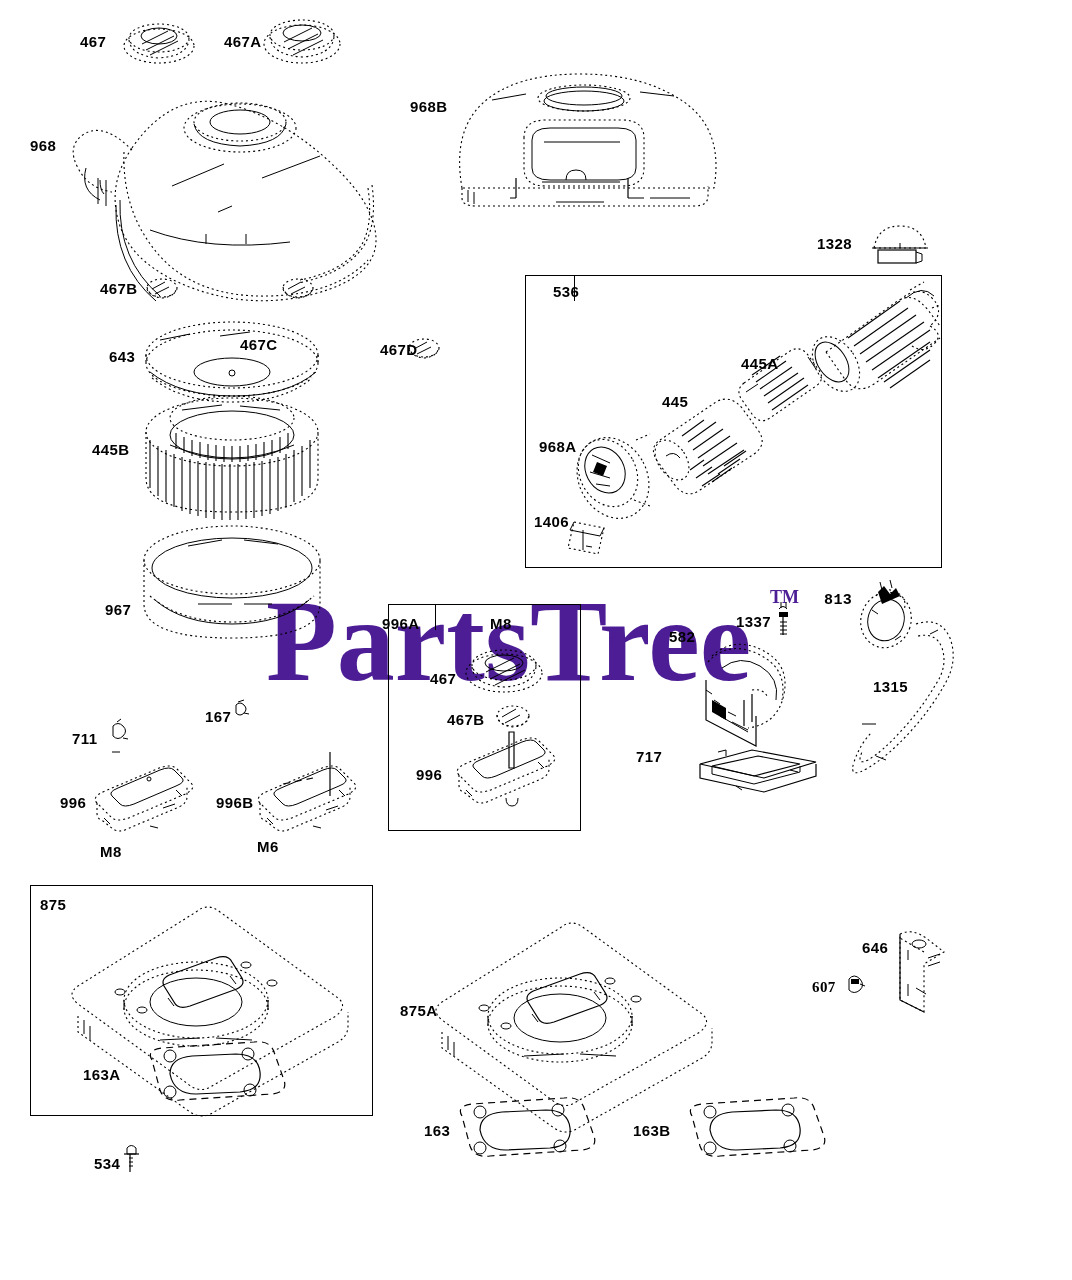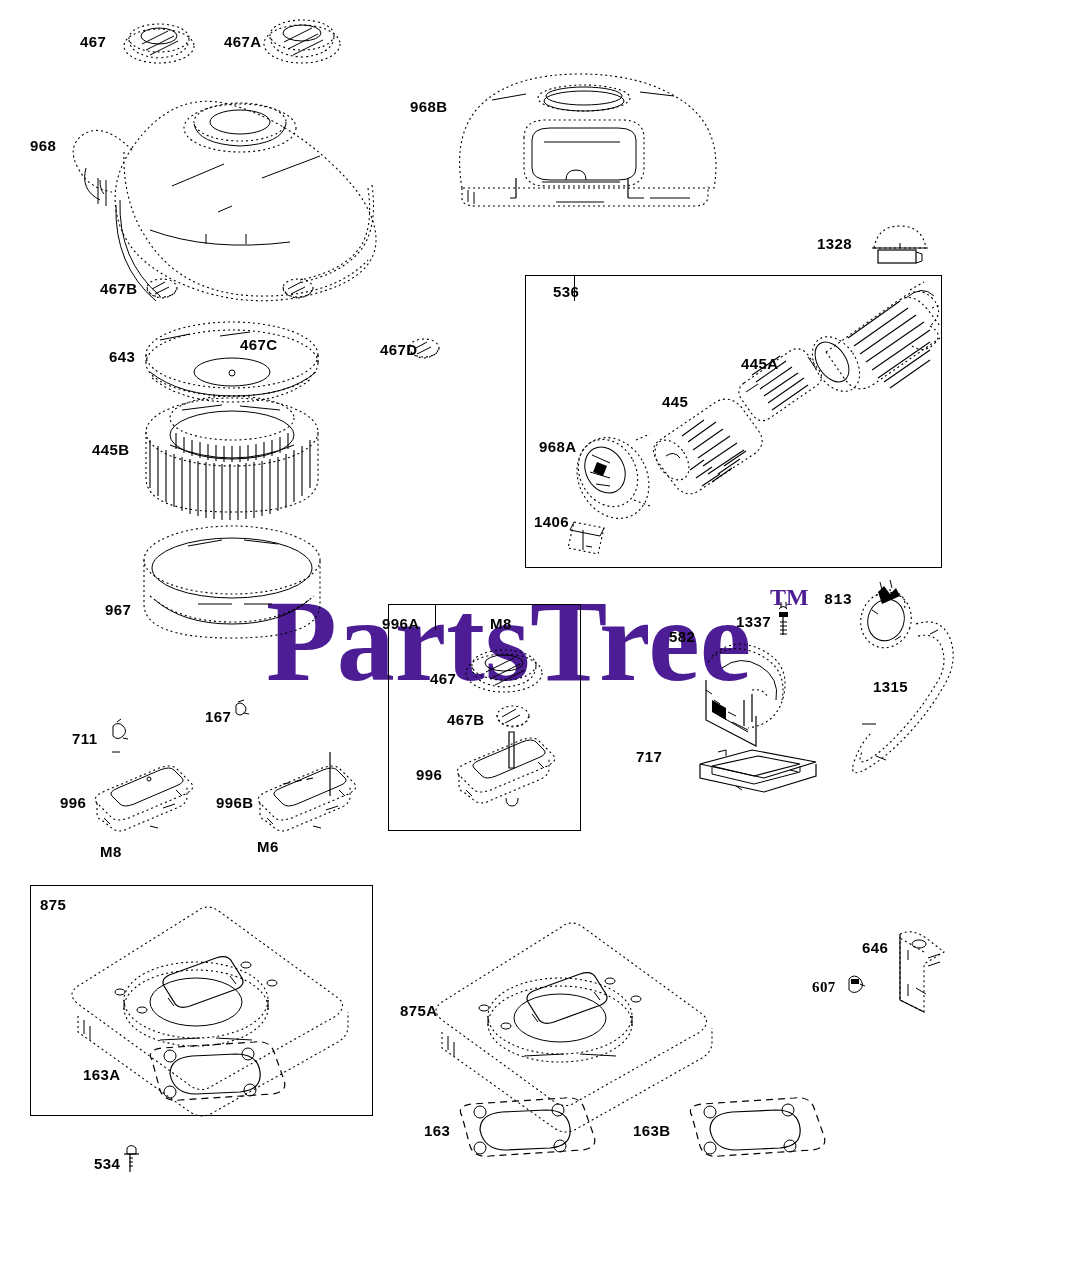--- a/index.html
+++ b/index.html
@@ -19,21 +19,21 @@
   .lnt{fill:none;stroke:#000;stroke-width:1;}
   .hat{fill:none;stroke:#000;stroke-width:1.1;}
   .sld{fill:#000;}
 </style>
 </head>
 <body>
 
 <div id="sheet">
 
   <div class="wm" style="left:266px;top:583px;font-size:116px;line-height:116px;">PartsTree</div>
-  <div class="wm" style="left:770px;top:586px;font-size:24px;line-height:22px;">TM</div>
+  <div class="wm" style="left:770px;top:586px;font-size:18px;line-height:22px;">TM</div>
 
   <svg width="1072" height="1280" viewBox="0 0 1072 1280">
 
     <g>
       <ellipse class="lnf" cx="159" cy="46" rx="35" ry="17"></ellipse>
       <ellipse class="lnf" cx="159" cy="38" rx="30" ry="14"></ellipse>
       <path class="lnf" d="M129 40 q2 16 30 18 q28 -2 30 -18"></path>
       <path class="lnt" d="M142 44 l26 -13 M146 50 l28 -14 M150 55 l28 -14"></path>
       <ellipse class="lnt" cx="159" cy="36" rx="18" ry="8"></ellipse>
     </g>

